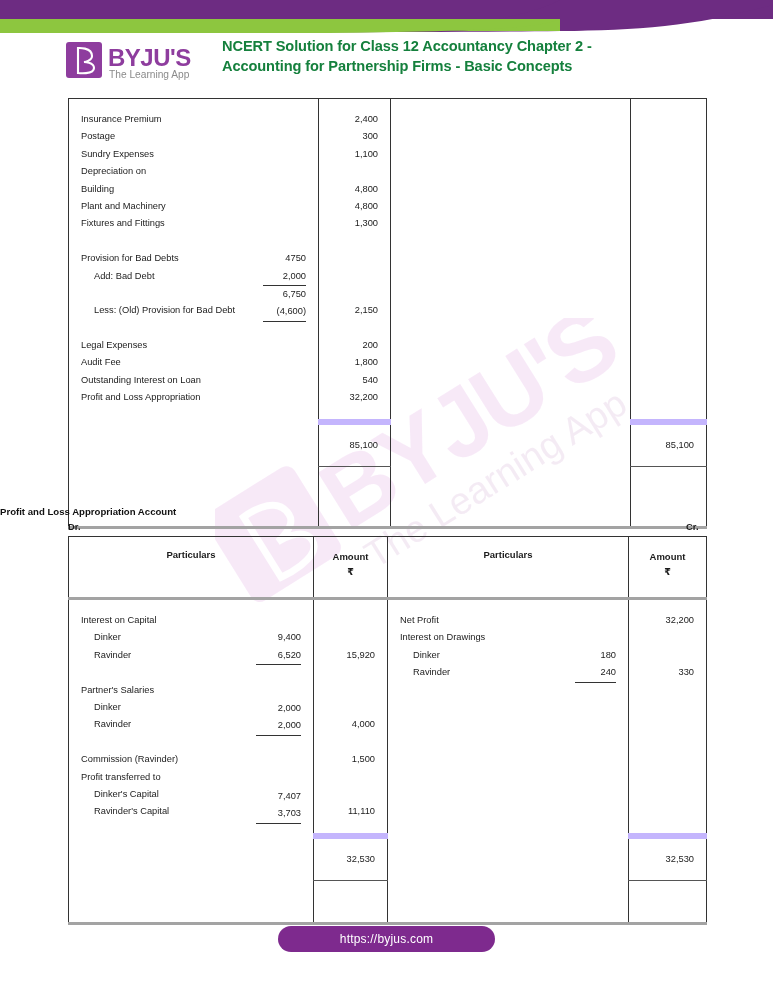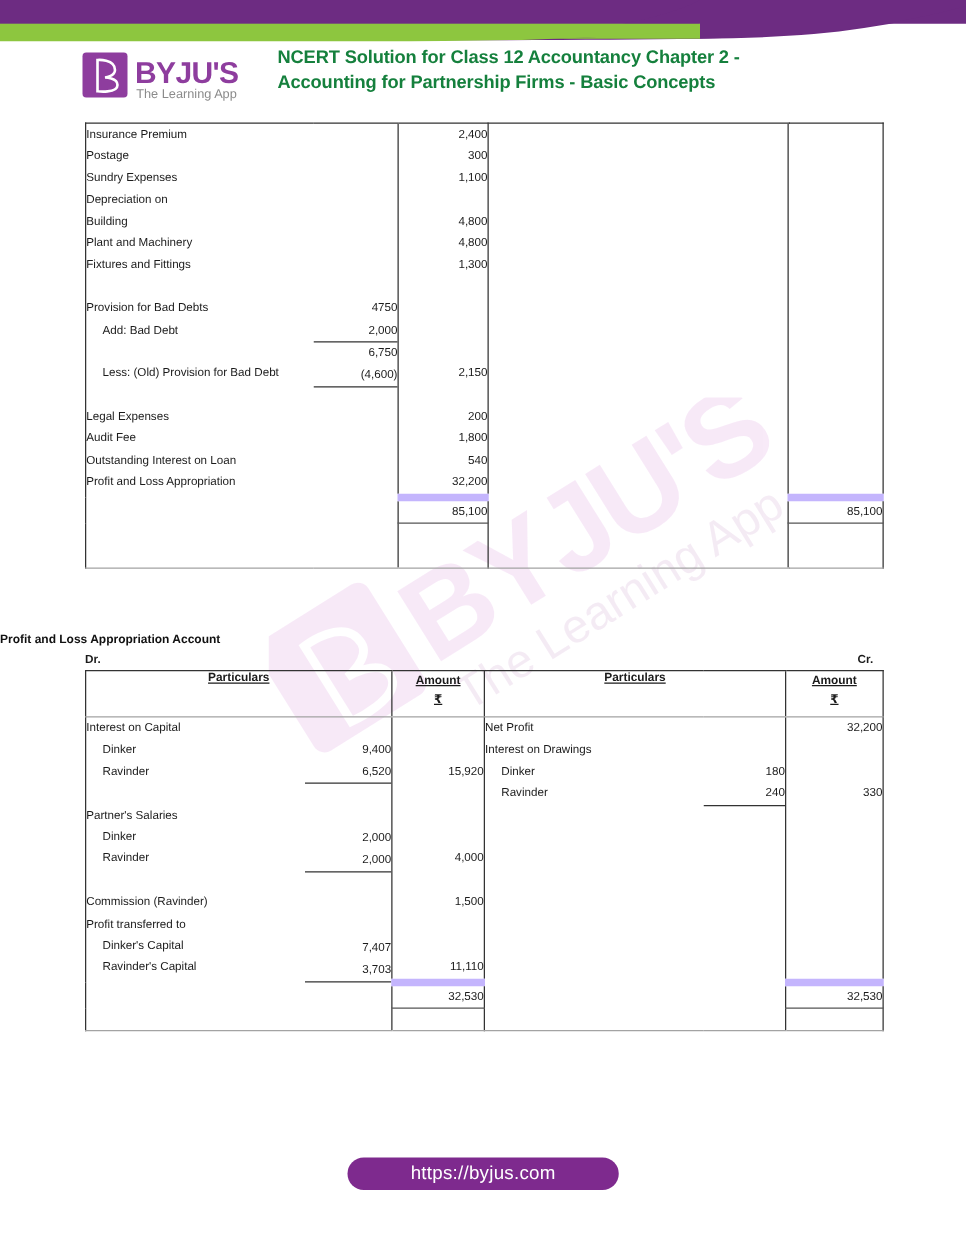--- a/index.html
+++ b/index.html
@@ -27,31 +27,31 @@
   
   .watermark{
     position:absolute;left:215px;top:318px;width:420px;height:360px;
     opacity:.30;pointer-events:none;
   }
   .watermark svg{display:block;}
 
   
   .ledger{position:absolute;border-collapse:collapse;table-layout:fixed;
           font-size:9.3px;color:#1b1b1b;background:transparent;}
-  .ledger td,.ledger th{padding:0;vertical-align:top;background:transparent;}
+  .ledger td,.ledger th{padding:12px;vertical-align:top;background:transparent;}
 
   
   #table1{left:68px;top:98px;width:638px;}
   
   #table2{left:68px;top:536px;width:638px;}
 
   .bx-l{border-left:1px solid #333;}
   .bx-r{border-right:1px solid #333;}
   .bx-t{border-top:1px solid #333;}
-  .bx-b{border-bottom:1px solid #a3a3a3;text-decoration:underline;}
+  .bx-b{border-bottom:3px solid #a3a3a3;}
 
   .cell{padding:0 5px;}
   .line{height:17.4px;line-height:17.4px;white-space:nowrap;}
   .indent{padding-left:13px;}
   .num{text-align:right;}
   .rule-under{border-bottom:1px solid #333;}
 
   
   .stack{display:block;}
 
@@ -67,21 +67,21 @@
     font-size:9.6px;font-weight:bold;color:#111;
   }
   .drcr{position:absolute;width:773px;top:521px;left:0;font-size:9.4px;font-weight:bold;}
   .drcr .dr{position:absolute;left:68px;}
   .drcr .cr{position:absolute;left:686px;text-align:center;}
 
   
   .footer-pill{
     position:absolute;left:278px;top:926px;width:217px;height:26px;
     background:#7e2a8e;border-radius:13px;
-    color:#ffffff;font-size:15px;text-align:center;line-height:26px;
+    color:#ffffff;font-size:12px;text-align:center;line-height:26px;
     letter-spacing:.2px;
   }
   .dbl{border-top:6px solid #c4b5fd;border-bottom:1px solid #555;}
 </style>
 </head>
 <body>
 
 <div class="banner">
   <svg width="773" height="34" viewBox="0 0 773 34" xmlns="http://www.w3.org/2000/svg">
     <path d="M0,0 H773 V4 C700,26 640,30 560,31 C420,33 210,32 0,32 Z" fill="#6d2c82"></path>

